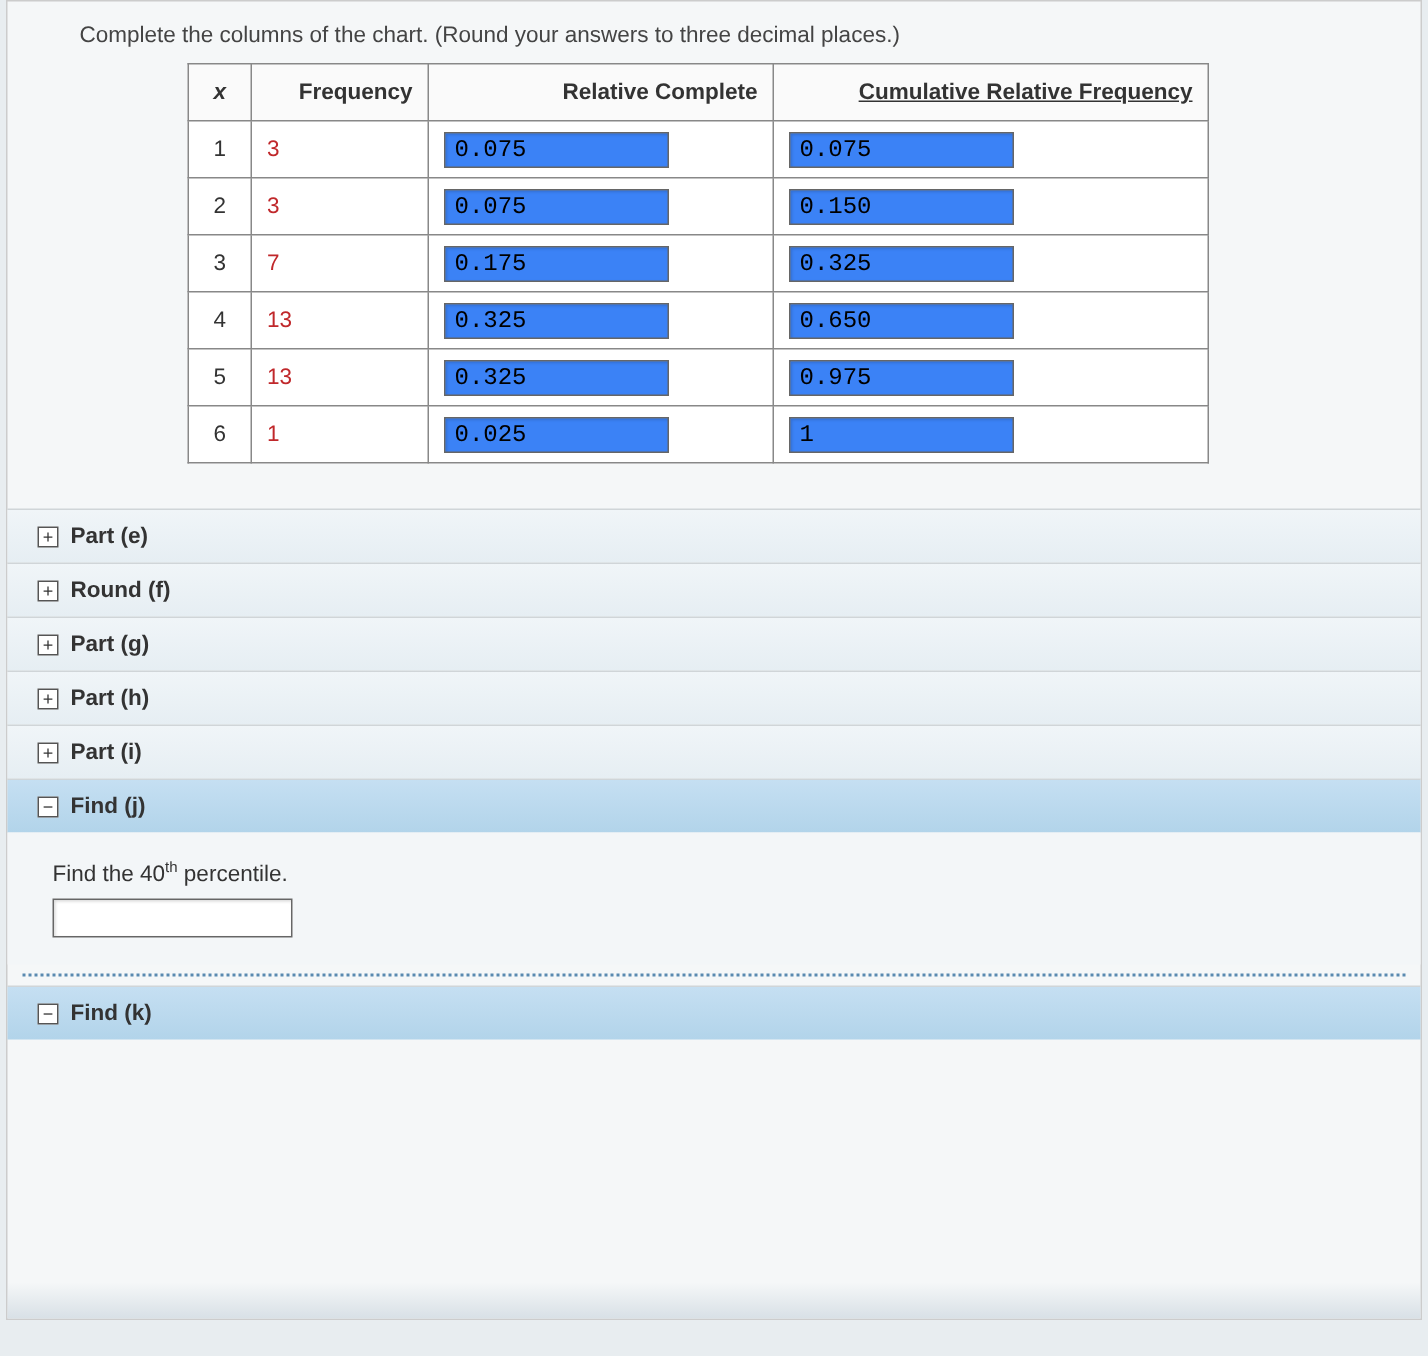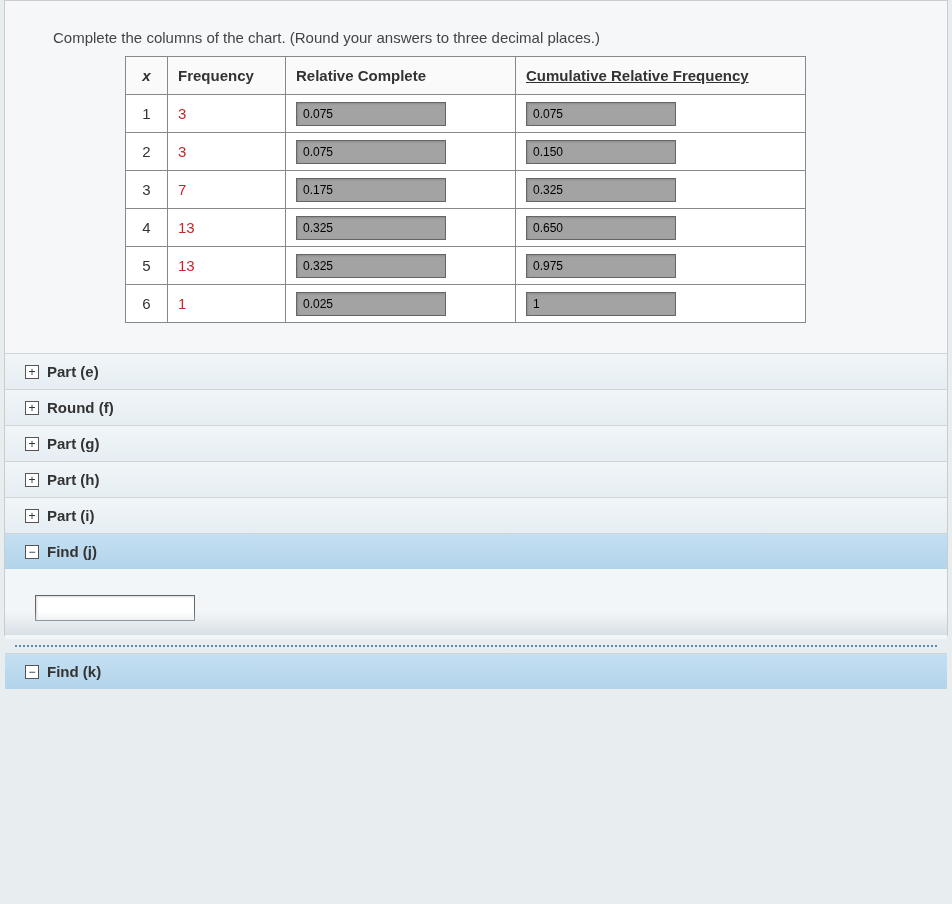--- a/index.html
+++ b/index.html
@@ -7,23 +7,23 @@
   font-family: Arial, Helvetica, sans-serif;
   background: #e8edf0;
   width: 952px;
   height: 904px;
   overflow: hidden;
   color: #333;
 }
 .main-panel {
   background: #f5f7f8;
   margin: 0 4px;
-  padding: 22px 0 0 0;
+  padding: 8px 0 0 0;
   border: 1px solid #ccc;
-  height: 636px;
+  height: 880px;
   position: relative;
 }
 .instruction {
   font-size: 15px;
   color: #444;
   padding: 6px 10px 10px 48px;
 }
 .freq-table {
   border-collapse: collapse;
   margin: 0 0 0 120px;
@@ -33,35 +33,36 @@
   border: 1px solid #888;
   padding: 6px 10px;
   font-size: 15px;
   text-align: left;
   height: 38px;
 }
 .freq-table th {
   font-weight: bold;
   color: #333;
   background: #fafafa;
+  text-align: right;
 }
 .freq-table th.x-col { width: 42px; text-align: center; font-style: italic; }
 .freq-table td.x-col { text-align: center; }
 .freq-table th.freq-col { width: 118px; }
 .freq-table th.relfreq-col { width: 230px; }
 .freq-table th.cumfreq-col { width: 290px; text-decoration: underline; }
 .red-val { color: #c0282b; font-weight: 500; }
 .cell-input {
   width: 150px;
   height: 24px;
   border: 1px solid #666;
   padding: 2px 6px;
-  font-size: 12px;
-  font-family: Liberation Sans, sans-serif;
-  background: #a3a3a3;
+  font-size: 16px;
+  font-family: Liberation Mono, monospace;
+  background: #3b82f6;
   box-shadow: inset 1px 1px 2px rgba(0,0,0,0.15);
 }
 .spacer { height: 30px; }
 .part-row {
   display: flex;
   align-items: center;
   height: 36px;
   padding-left: 20px;
   border-top: 1px solid #d0d5d8;
   background: linear-gradient(#f0f5f8, #e6eef3);
@@ -191,20 +192,23 @@
   <div class="part-row">
     <span class="toggle-box">+</span>
     <span>Part (i)</span>
   </div>
   <div class="part-row active">
     <span class="toggle-box">−</span>
     <span>Find (j)</span>
   </div>
 
   <div class="part-content">
+    <div class="prompt">
+      <span>Find the 40</span><sup>th</sup><span> percentile.</span>
+    </div>
     <input class="answer-input" style="">
   </div>
 
   <div class="dotted-divider"></div>
 
   <div class="part-row active">
     <span class="toggle-box">−</span>
     <span>Find (k)</span>
   </div>
 

